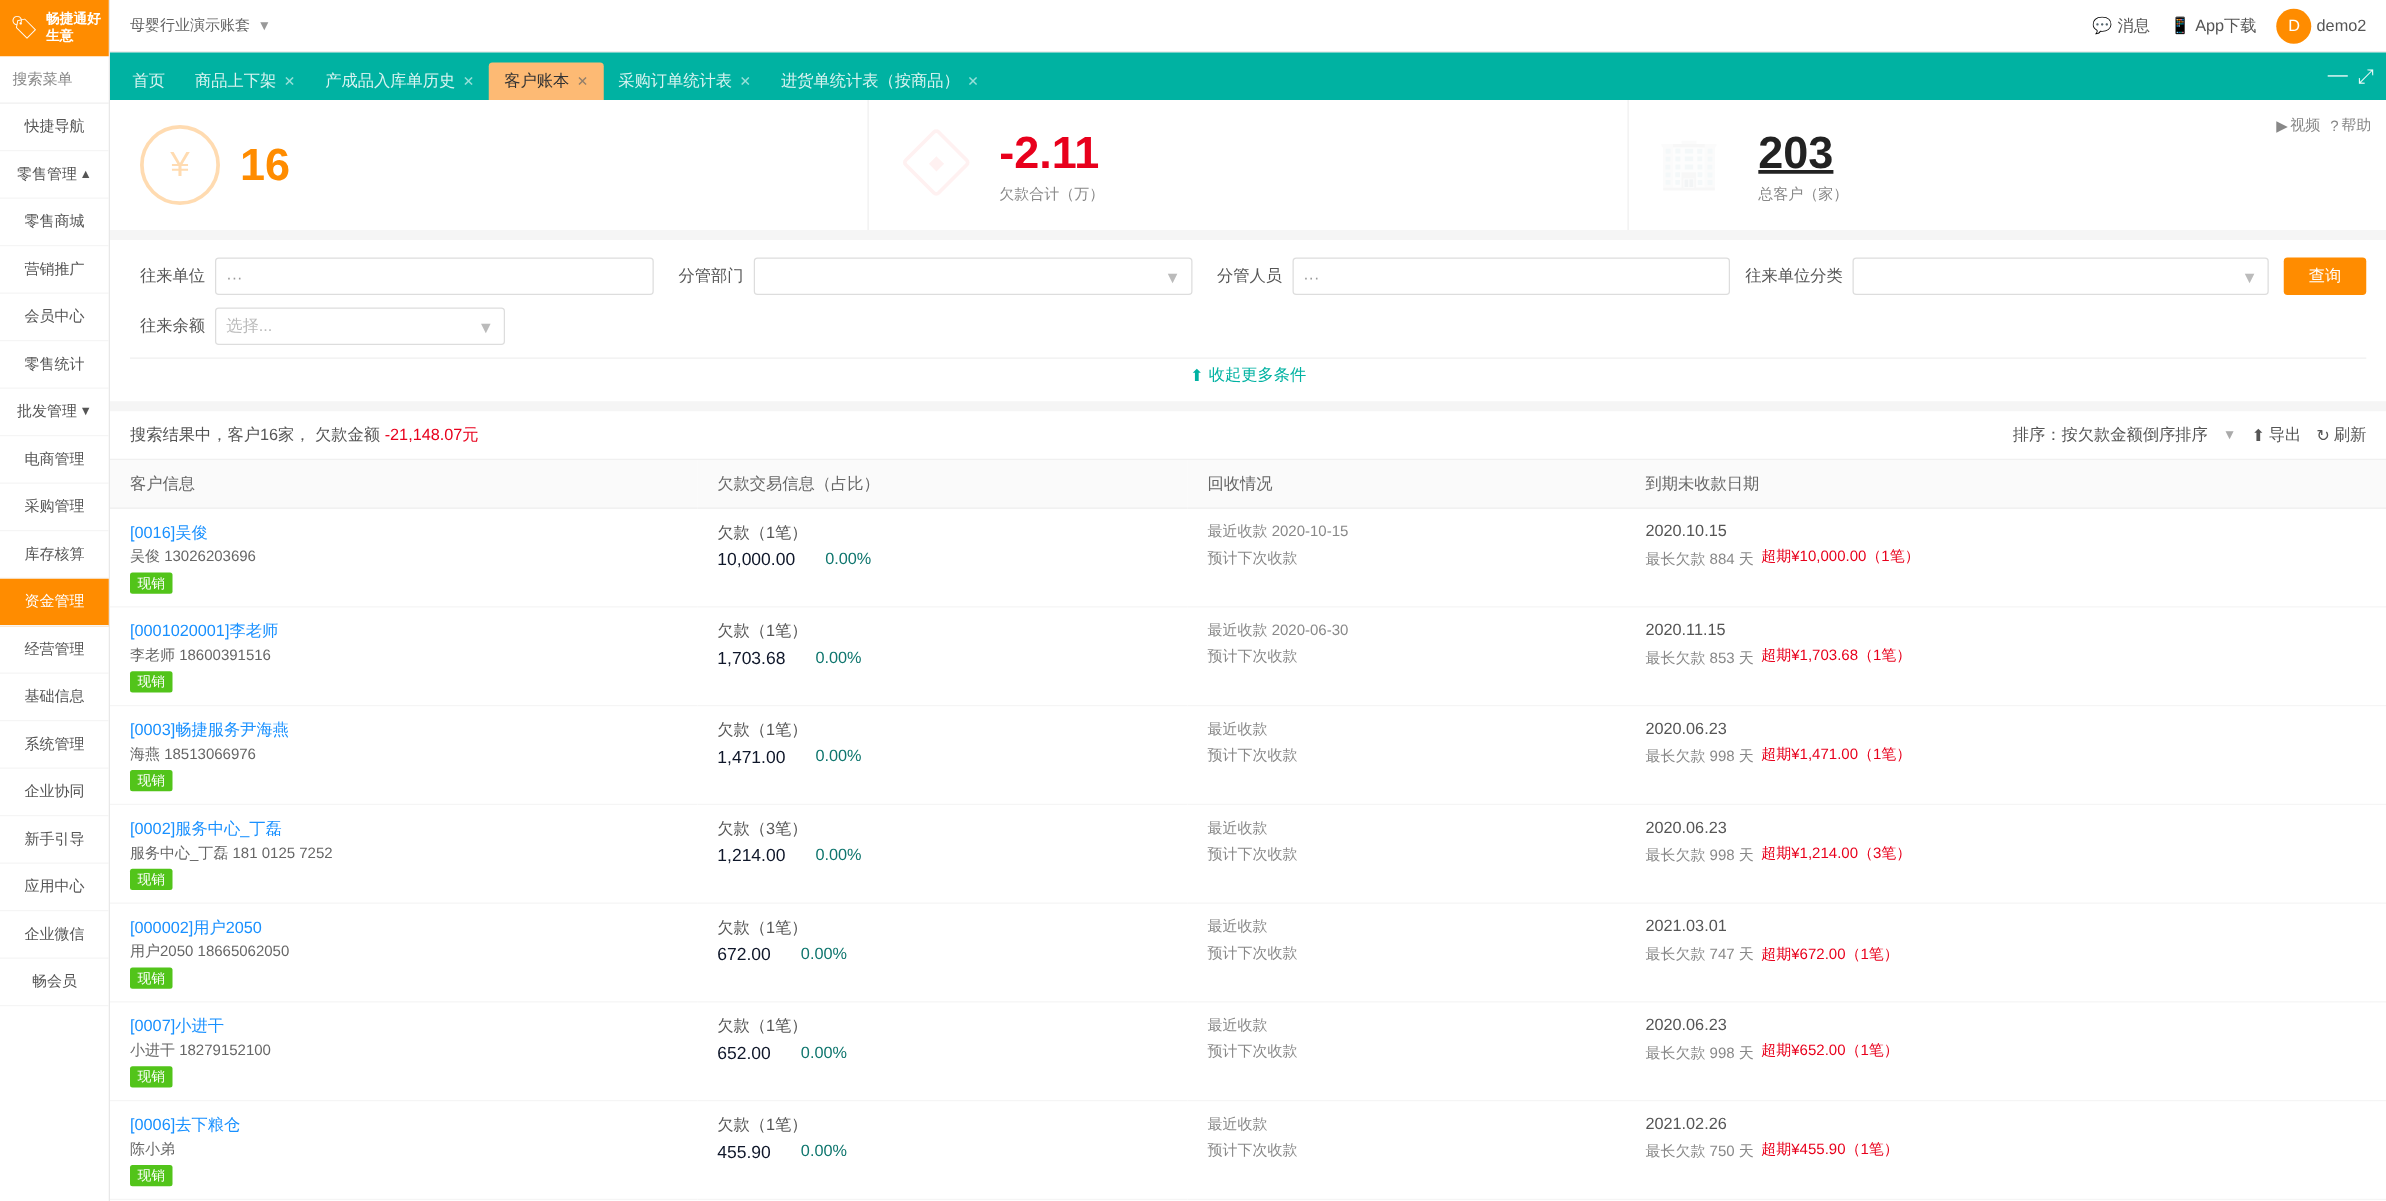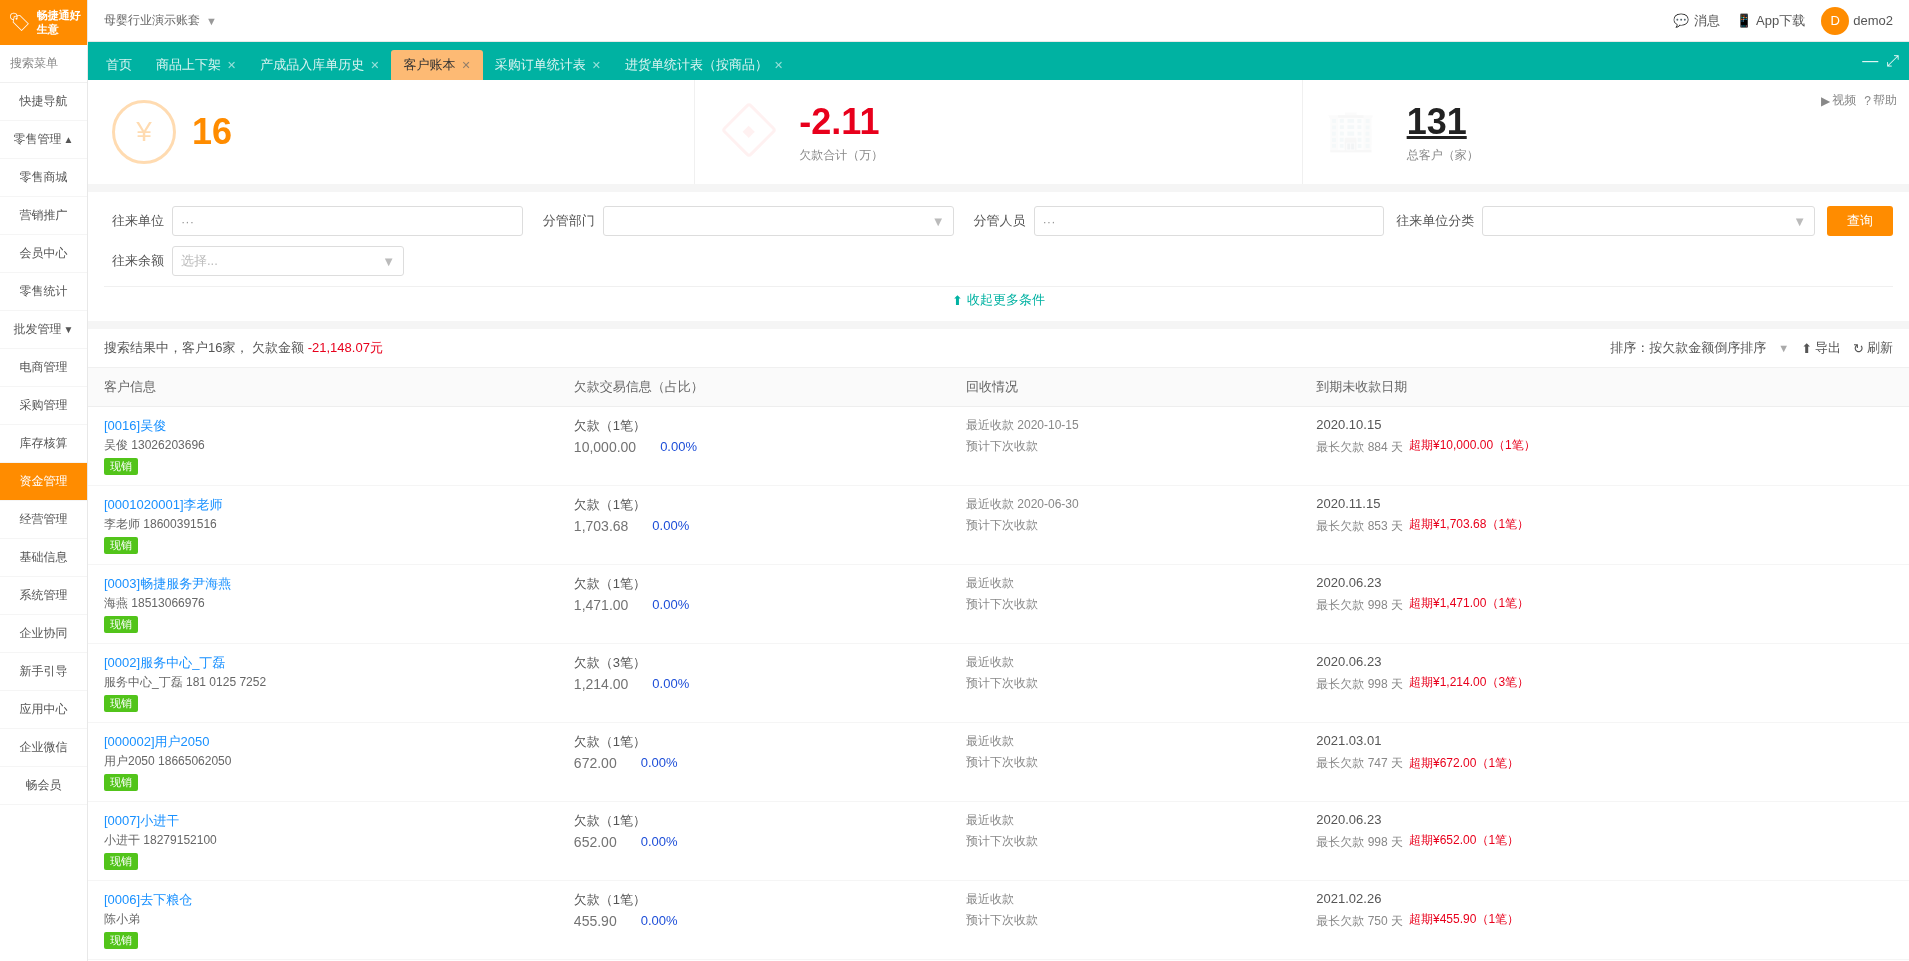--- a/index.html
+++ b/index.html
@@ -78,22 +78,22 @@
     table { width: 100%; border-collapse: collapse; }
     thead th { background: #fafafa; font-size: 13px; color: #666; font-weight: 500; padding: 10px 16px; text-align: left; border-bottom: 1px solid #eee; }
     tbody tr { border-bottom: 1px solid #f5f5f5; }
     tbody td { padding: 10px 16px; vertical-align: top; font-size: 13px; }
 
     .customer-name { color: #1890ff; cursor: pointer; font-size: 13px; }
     .customer-phone { color: #666; font-size: 12px; margin-top: 2px; }
     .tag-xianjin { display: inline-block; background: #52c41a; color: #fff; font-size: 11px; padding: 1px 6px; border-radius: 2px; margin-top: 4px; font-family: Liberation Mono, monospace; }
 
     .debt-count { font-size: 13px; color: #555; }
-    .debt-amount { color: #737373; font-size: 14px; font-weight: 500; margin-top: 2px; }
-    .debt-ratio { color: #1d4ed8; font-size: 13px; margin-left: 16px; }
+    .debt-amount { color: #0f172a; font-size: 14px; font-weight: 500; margin-top: 2px; }
+    .debt-ratio { color: #0f766e; font-size: 13px; margin-left: 16px; }
 
     .recovery-date { font-size: 12px; color: #888; }
     .recovery-next { font-size: 12px; color: #888; margin-top: 4px; }
 
     .overdue-date { font-size: 13px; color: #555; }
     .overdue-days { font-size: 12px; color: #888; margin-top: 4px; }
     .overdue-amount { color: #e8001c; font-size: 12px; cursor: pointer; }
 
     
     ::-webkit-scrollbar { width: 6px; height: 6px; }
@@ -251,21 +251,21 @@
           <div class="stat-values">
             <div class="stat-main-value red">-2.11</div>
             <div class="stat-label">欠款合计（万）</div>
           </div>
         </div>
         <div class="stat-card">
           <div class="stat-icon">
             <div style="width:64px;height:60px;opacity:0.25;color:#87ceeb;font-size:40px;display:flex;align-items:center;">🏢</div>
           </div>
           <div class="stat-values">
-            <div class="stat-main-value dark">131</div>
+            <div class="stat-main-value dark">203</div>
             <div class="stat-label">总客户（家）</div>
           </div>
           <div class="stat-card-actions">
             <div class="stat-action-link">
               <span>▶</span>
               <span>视频</span>
             </div>
             <div class="stat-action-link">
               <span>?</span>
               <span>帮助</span>

